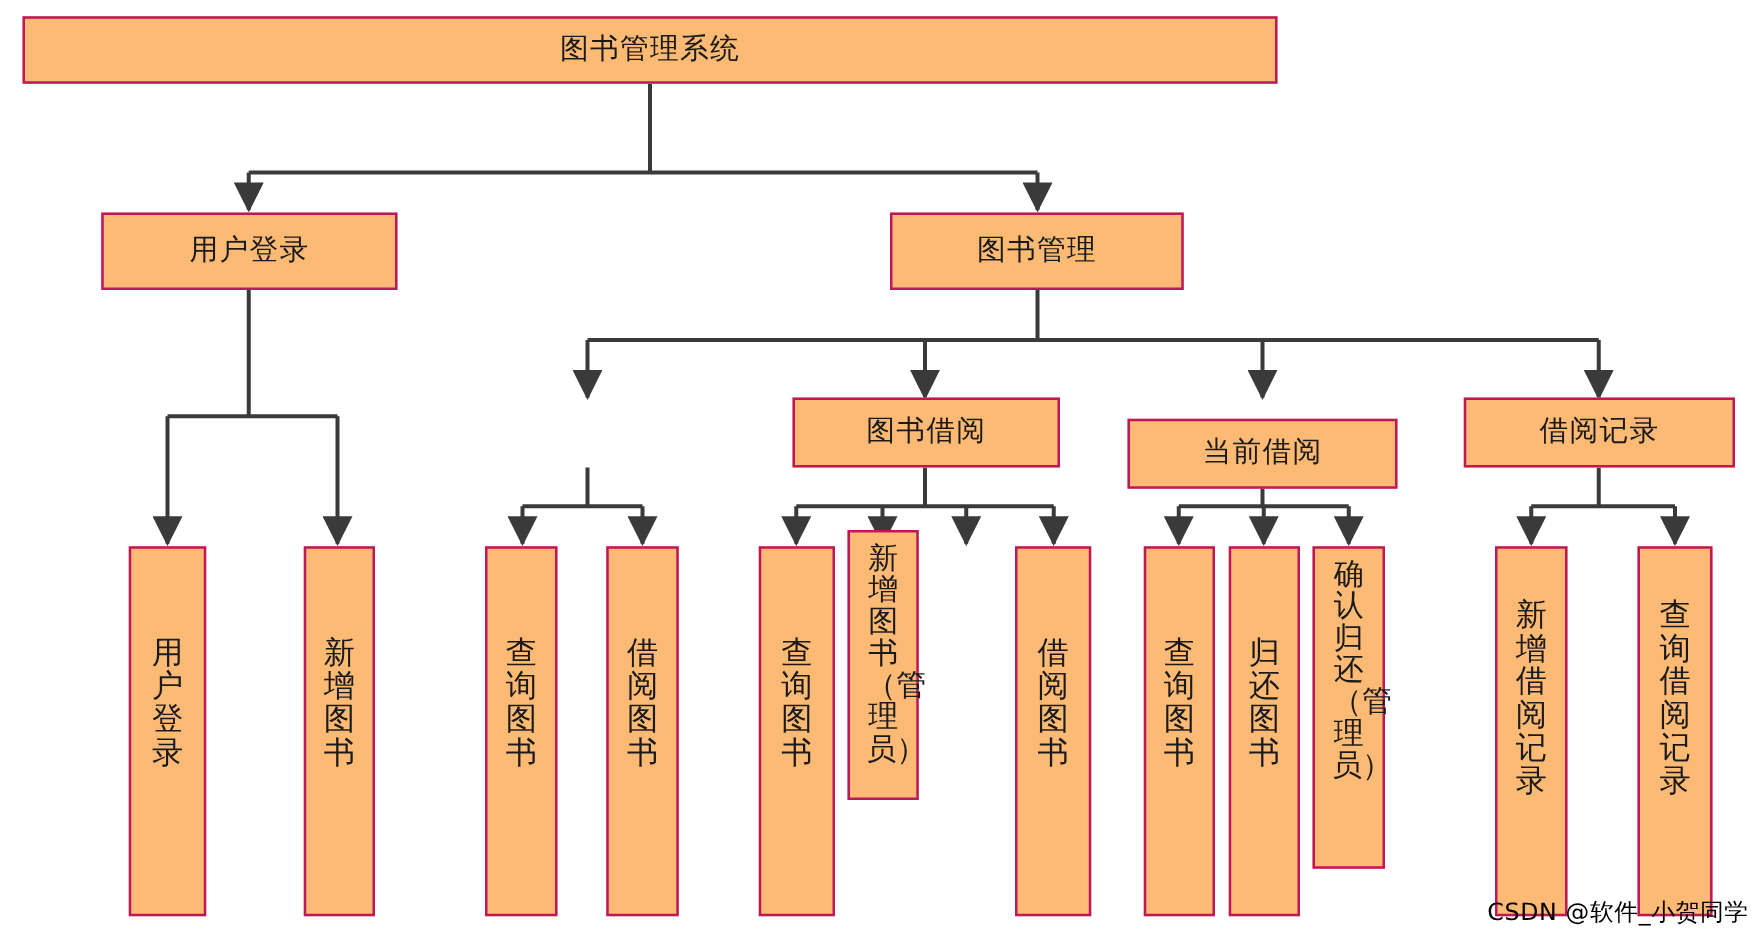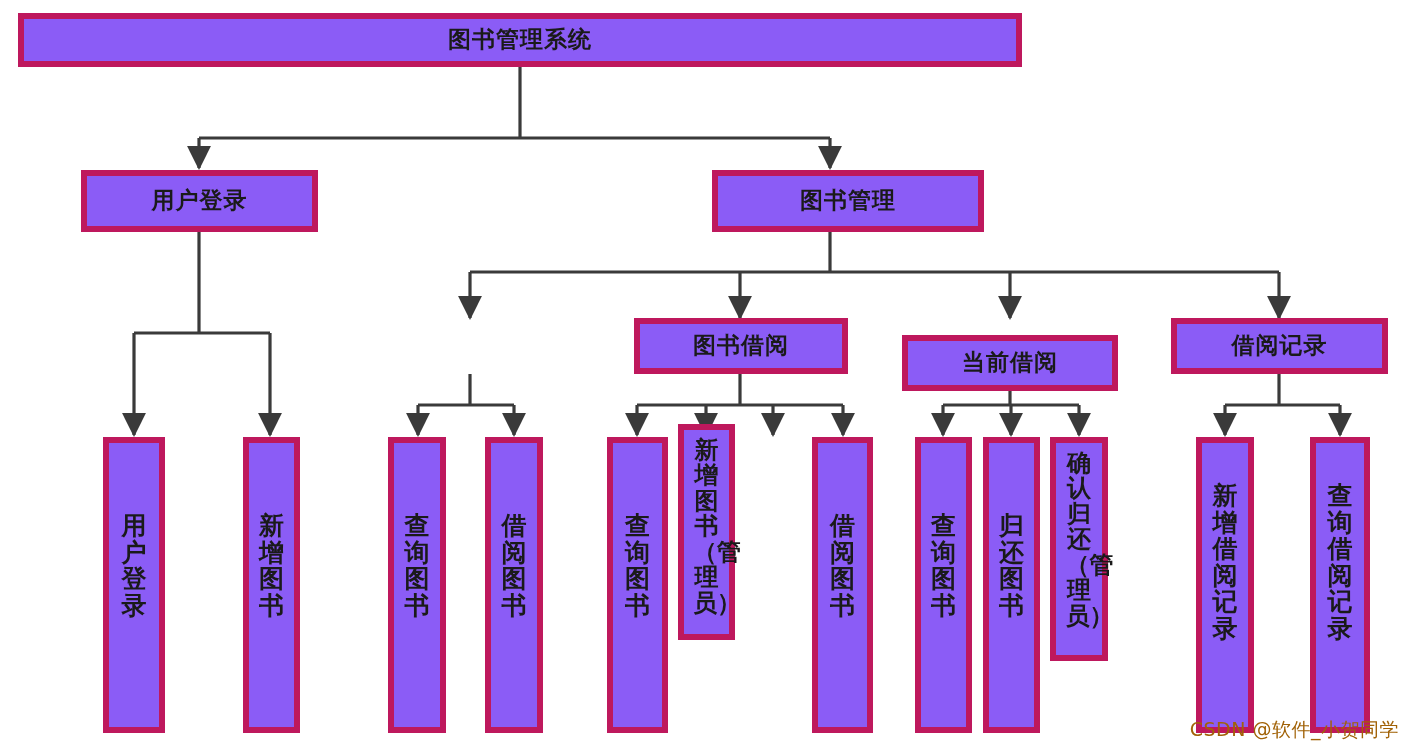--- a/index.html
+++ b/index.html
@@ -22,27 +22,26 @@
     position: absolute;
     left: 0;
     top: 0;
     width: 1405px;
     height: 747px;
     pointer-events: none;
   }
   .node {
     position: absolute;
     box-sizing: border-box;
-    border: 6px solid #be185d;
-    background: #8b5cf6;
+    border: 2px solid #be185d;
+    background: #fdba74;
     display: flex;
     align-items: center;
     justify-content: center;
     color: #1a1a1a;
-    font-weight: bold;
   }
   .node-label {
     display: block;
     text-align: center;
     line-height: 1.18;
     color: #1a1a1a;
     white-space: pre-line;
   }
   
   .node.h .node-label {
@@ -64,21 +63,21 @@
     text-align: center;
   }
   .node.v.tight .node-label {
     font-size: 24px;
   }
   #watermark {
     position: absolute;
     right: 6px;
     bottom: 4px;
     font-size: 19px;
-    color: #a16207;
+    color: #000000;
     letter-spacing: 0.5px;
     white-space: nowrap;
     user-select: none;
   }
 </style>
 </head>
 <body>
 
 <div id="diagram-root">
 
@@ -132,21 +131,21 @@
     </g>
   </svg>
 
   <div class="node h" style="left:18px; top:13px; width:1004px; height:54px;">
     <span class="node-label">图书管理系统</span>
   </div>
 
   <div class="node h" style="left:81px; top:170px; width:237px; height:62px;">
     <span class="node-label">用户登录</span>
   </div>
-  <div class="node h" style="left:712px; top:170px; width:272px; height:62px;">
+  <div class="node h" style="left:712px; top:170px; width:235px; height:62px;">
     <span class="node-label">图书管理</span>
   </div>
 
   <div class="node h" style="left:634px; top:318px; width:214px; height:56px;">
     <span class="node-label">图书借阅</span>
   </div>
   <div class="node h" style="left:902px; top:318px; width:216px; height:56px;margin-top:17px;">
     <span class="node-label">当前借阅</span>
   </div>
   <div class="node h" style="left:1171px; top:318px; width:217px; height:56px;">
@@ -176,21 +175,21 @@
   <div class="node v" style="left:812px; top:437px; width:61px; height:296px; padding-top:70px;">
     <span class="node-label">借阅图书</span>
   </div>
 
   <div class="node v" style="left:915px; top:437px; width:57px; height:296px; padding-top:70px;">
     <span class="node-label">查询图书</span>
   </div>
   <div class="node v" style="left:983px; top:437px; width:57px; height:296px; padding-top:70px;">
     <span class="node-label">归还图书</span>
   </div>
-  <div class="node v tight" style="left:1050px; top:437px; width:58px; height:224px; padding-top:8px;">
+  <div class="node v tight" style="left:1050px; top:437px; width:58px; height:258px; padding-top:8px;">
     <span class="node-label">确认归还（管理员）</span>
   </div>
 
   <div class="node v" style="left:1310px; top:437px; width:60px; height:296px; padding-top:40px;">
     <span class="node-label">查询借阅记录</span>
   </div>
   <div class="node v" style="left:1196px; top:437px; width:58px; height:296px; padding-top:40px;">
     <span class="node-label">新增借阅记录</span>
   </div>
 

